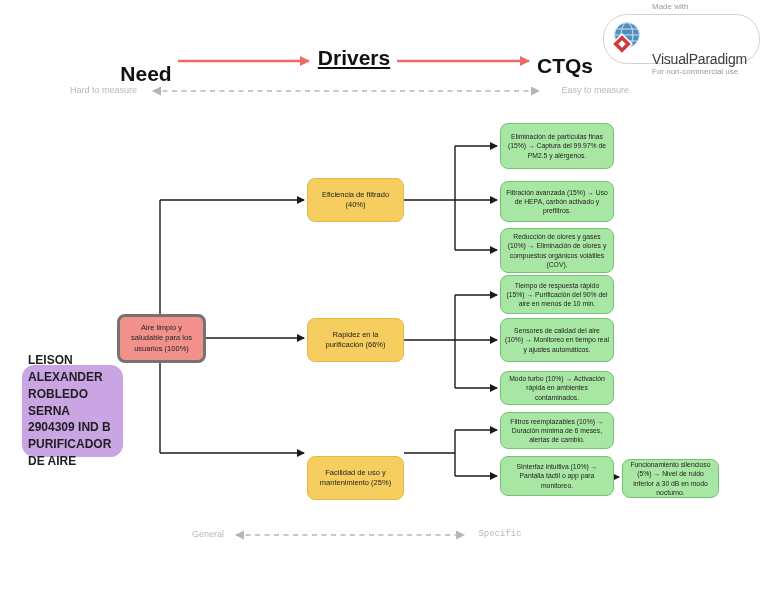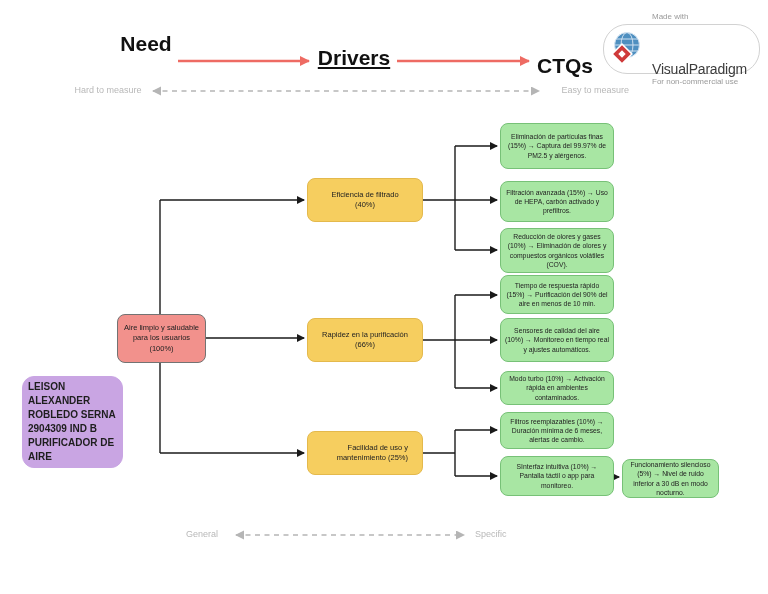--- a/index.html
+++ b/index.html
@@ -5,72 +5,72 @@
   html,body{margin:0;padding:0;}
   body{
     width:768px;height:594px;position:relative;background:#ffffff;
     font-family:"Liberation Sans", sans-serif;overflow:hidden;
   }
   #connectors{position:absolute;left:0;top:0;width:768px;height:594px;z-index:1;}
   .hdr-label{
     position:absolute;z-index:3;font-weight:bold;font-size:21px;color:#111;
     text-align:center;letter-spacing:0px;
   }
-  #need-label{left:116px;top:32px;width:60px;}
+  #need-label{left:116px;top:62px;width:60px;}
   #drivers-label{left:313px;top:46px;width:82px;text-decoration:underline;}
   #ctqs-label{left:532px;top:46px;width:66px;margin-top:8px;}
   .scale-label{
     position:absolute;z-index:3;font-size:9px;color:#b8b8b8;
   }
-  #hard-label{left:70px;top:85px;width:76px;text-align:center;}
+  #hard-label{left:70px;top:85px;width:76px;text-align:left;}
   #easy-label{left:549px;top:85px;width:80px;text-align:right;}
-  #general-label{left:186px;top:529px;width:44px;text-align:left;}
-  #specific-label{left:475px;top:529px;width:50px;text-align:left;}
+  #general-label{left:186px;top:529px;width:44px;text-align:center;}
+  #specific-label{left:475px;top:529px;width:50px;text-align:center;font-family:Liberation Mono, monospace;}
 
   .node{
     position:absolute;z-index:2;box-sizing:border-box;
     display:flex;align-items:center;justify-content:center;
     text-align:center;border-radius:8px;color:#222;
   }
   .node span{display:block;width:100%;}
   #need-node{
     left:117px;top:314px;width:89px;height:49px;
-    background:var(--color-need,#F2918C);border:1px solid #737373;
+    background:var(--color-need,#F2918C);border:3px solid #737373;
     font-size:7.5px;line-height:1.35;padding:2px 4px;
   }
   .driver{
-    width:116px;height:44px;left:307px;
+    width:97px;height:44px;left:307px;
     background:var(--color-driver,#F6CE5F);border:1px solid #E4B94C;
-    font-size:7.5px;line-height:1.4;padding:2px 14px;
+    font-size:7.5px;line-height:1.4;padding:2px 5px;
   }
   #driver-node-1{top:178px;}
   #driver-node-2{top:318px;}
-  #driver-node-3{top:431px;text-align:right;}
+  #driver-node-3{top:456px;}
   .ctq{
     width:114px;left:500px;
     background:var(--color-ctq,#A8E6A3);border:1px solid #77C177;
     font-size:6.8px;line-height:1.35;padding:2px 4px;
   }
   #ctq-node-1{top:123px;height:46px;}
   #ctq-node-2{top:181px;height:41px;}
   #ctq-node-3{top:228px;height:45px;}
   #ctq-node-4{top:275px;height:39px;}
   #ctq-node-5{top:318px;height:44px;}
   #ctq-node-6{top:371px;height:34px;}
   #ctq-node-7{top:412px;height:37px;}
   #ctq-node-8{top:456px;height:40px;}
   #ctq-node-9{left:622px;top:459px;width:97px;height:39px;}
   #note-node{
-    left:22px;top:376px;width:101px;height:92px;
+    left:22px;top:365px;width:101px;height:92px;
     background:var(--color-note,#C9A5E3);border:1px solid #C9A5E3;
-    border-radius:12px;font-weight:bold;font-size:10px;line-height:1.4;
+    border-radius:12px;font-weight:bold;font-size:12px;line-height:1.4;
     text-align:left;justify-content:flex-start;padding:0 6px 0 5px;color:#1e1e1e;
   }
   #watermark{
-    position:absolute;z-index:4;right:8px;top:24px;height:44px;
+    position:absolute;z-index:4;right:8px;top:14px;height:44px;
     display:flex;align-items:center;gap:7px;
     background:#fff;border:1px solid #d2d2d2;border-radius:24px;
     padding:2px 12px 2px 5px;
   }
   #watermark .wm-text{display:flex;flex-direction:column;line-height:1.15;}
   .wm-small{font-size:8px;color:#9a9a9a;}
   .wm-brand{font-size:14px;font-weight:normal;color:#3c3c3c;letter-spacing:-0.2px;margin-top:40px;}
 </style>
 </head>
 <body>

